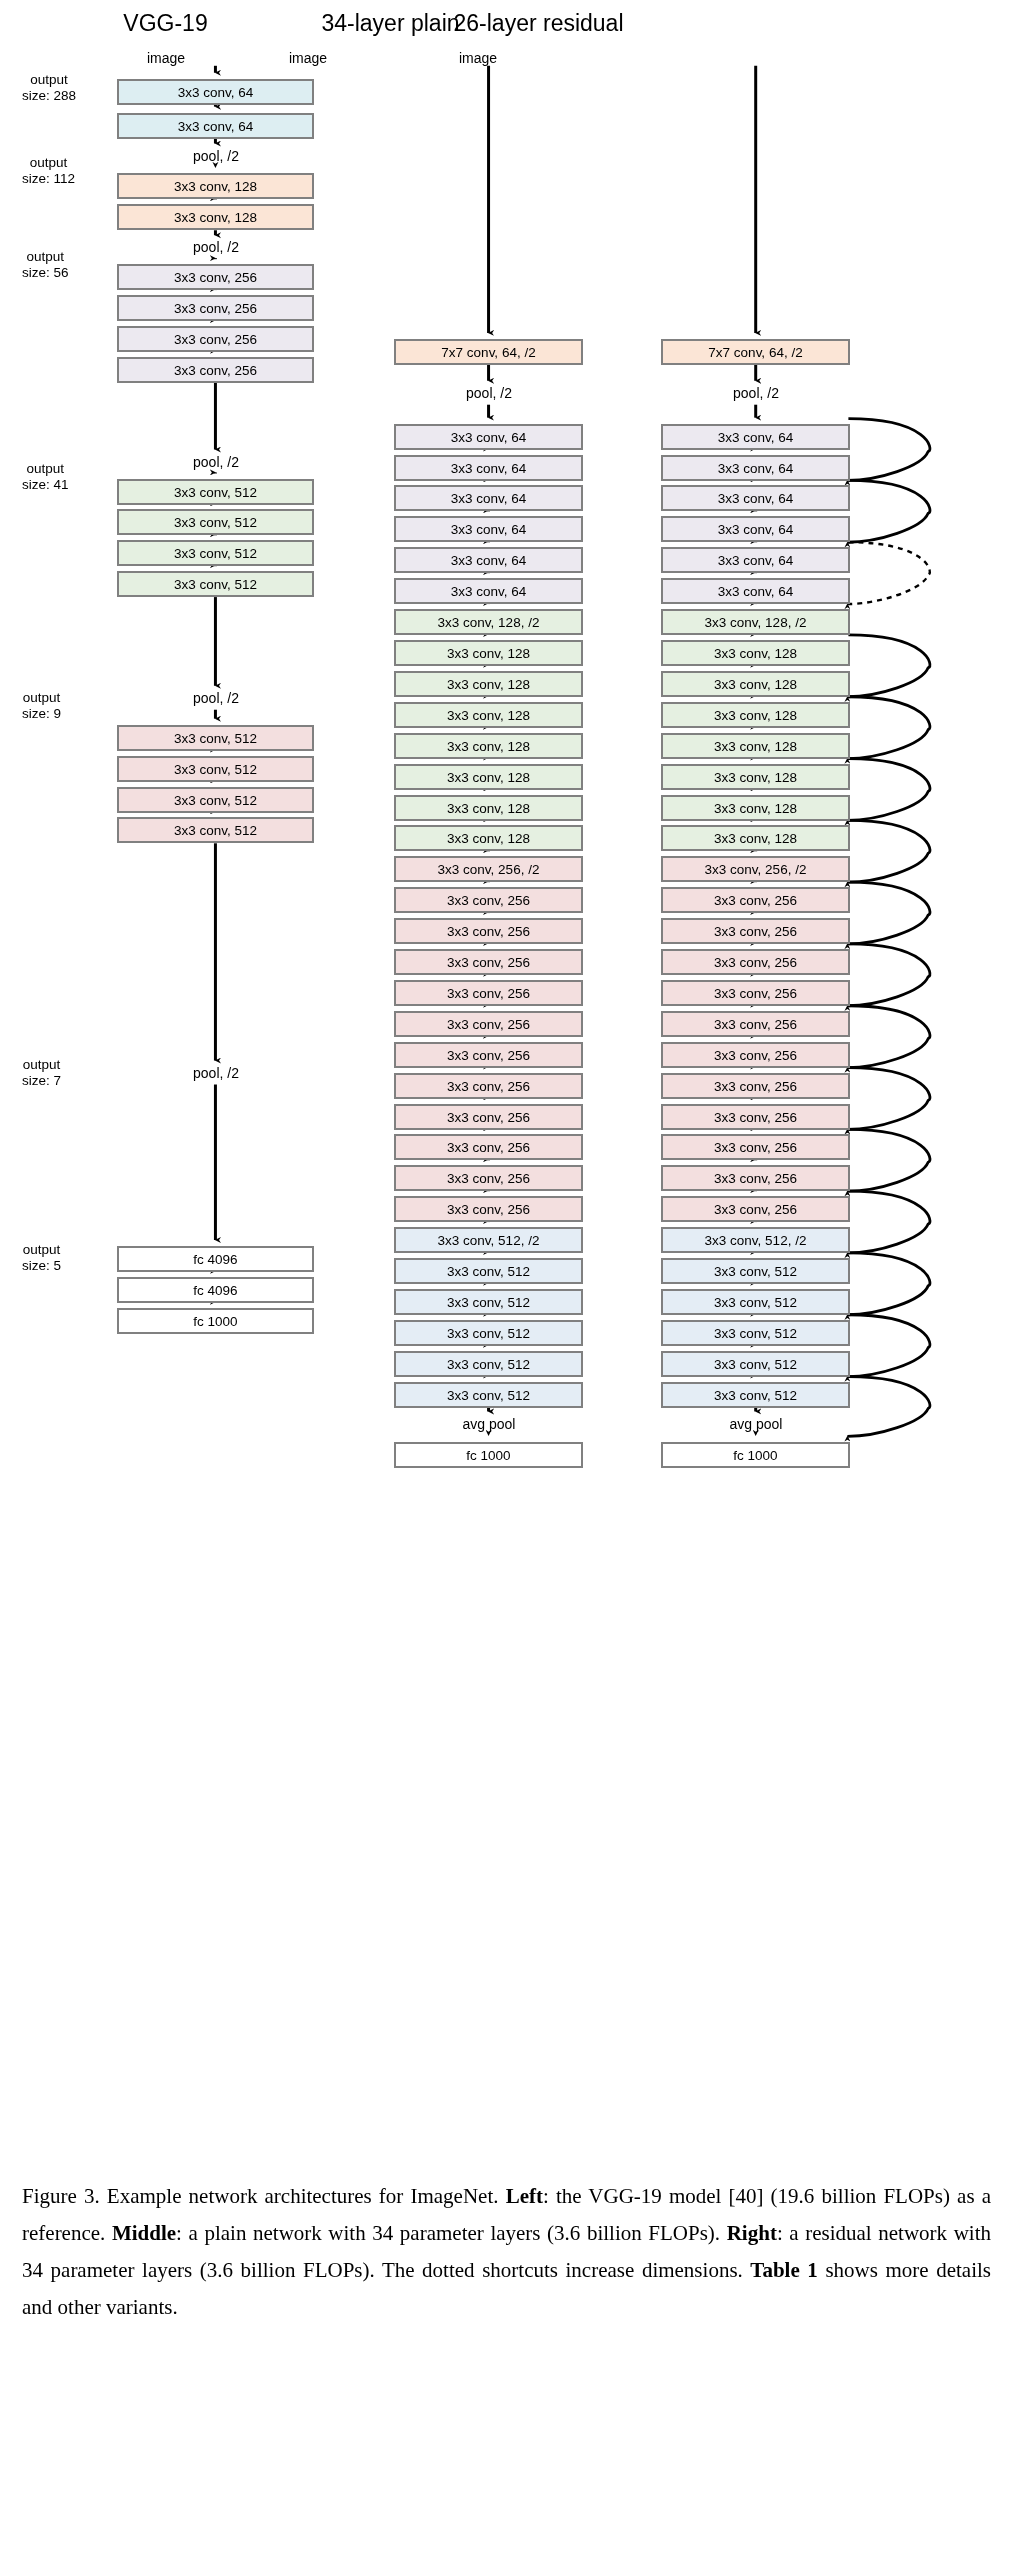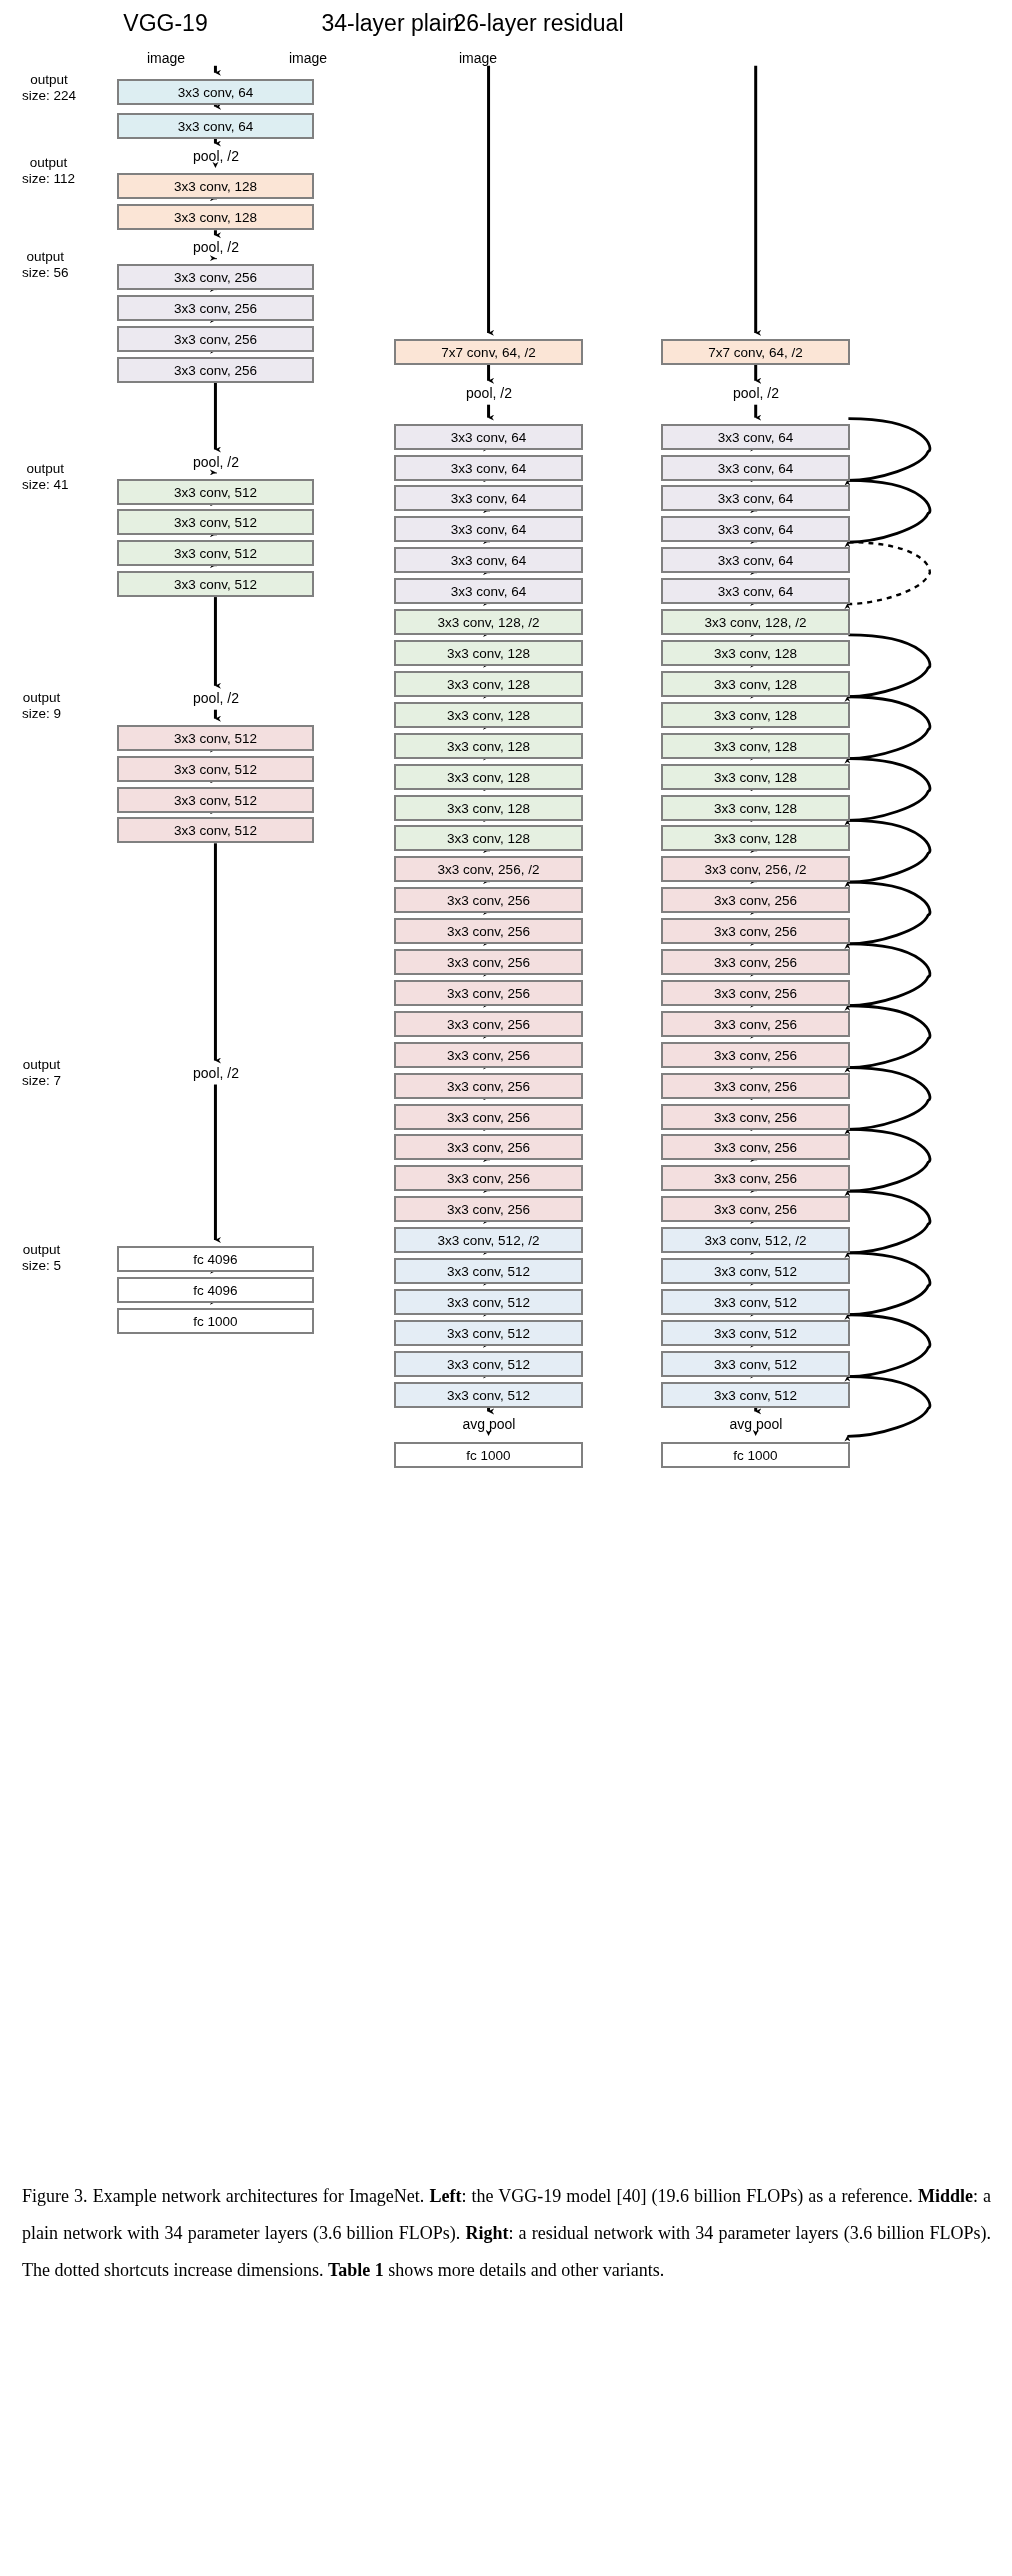--- a/index.html
+++ b/index.html
@@ -73,21 +73,21 @@
     white-space: nowrap;
     letter-spacing: 0px;
   }
 
   .caption {
     position: absolute;
     left: 22px;
     top: 2178px;
     width: 969px;
     font-family: "Liberation Serif", serif;
-    font-size: 18px;
+    font-size: 21px;
     line-height: 37px;
     text-align: justify;
     color: #000;
   }
   .caption b { font-weight: bold; }
 </style>
 </head>
 <body>
 
 <div id="figure">
@@ -222,21 +222,21 @@
   <div class="col-title" style="left:56px; top:10px; width:219px;">VGG-19</div>
   <div class="col-title" style="left:199px; top:10px; width:339px;margin-left:22px;">34-layer plain</div>
   <div class="col-title" style="left:369px; top:10px; width:339px;">26-layer residual</div>
 
   <div class="node-label" style="left:100px; top:50px; width:132px;">image</div>
   <div class="node-label" style="left:242px; top:50px; width:132px;">image</div>
   <div class="node-label" style="left:412px; top:50px; width:132px;">image</div>
 
   <div class="out-label" style="left:22px; top:72px;">
     <span>output</span><br>
-    <span>size: 224</span>
+    <span>size: 288</span>
   </div>
   <div class="out-label" style="left:22px; top:155px;">
     <span>output</span><br>
     <span>size: 112</span>
   </div>
   <div class="out-label" style="left:22px; top:249px;">
     <span>output</span><br>
     <span>size: 56</span>
   </div>
   <div class="out-label" style="left:22px; top:461px;">

